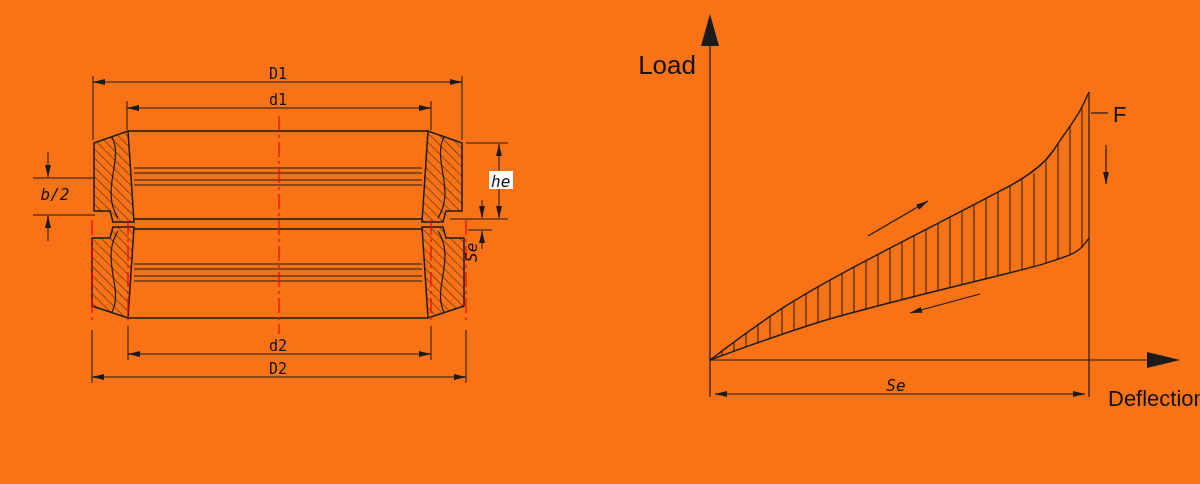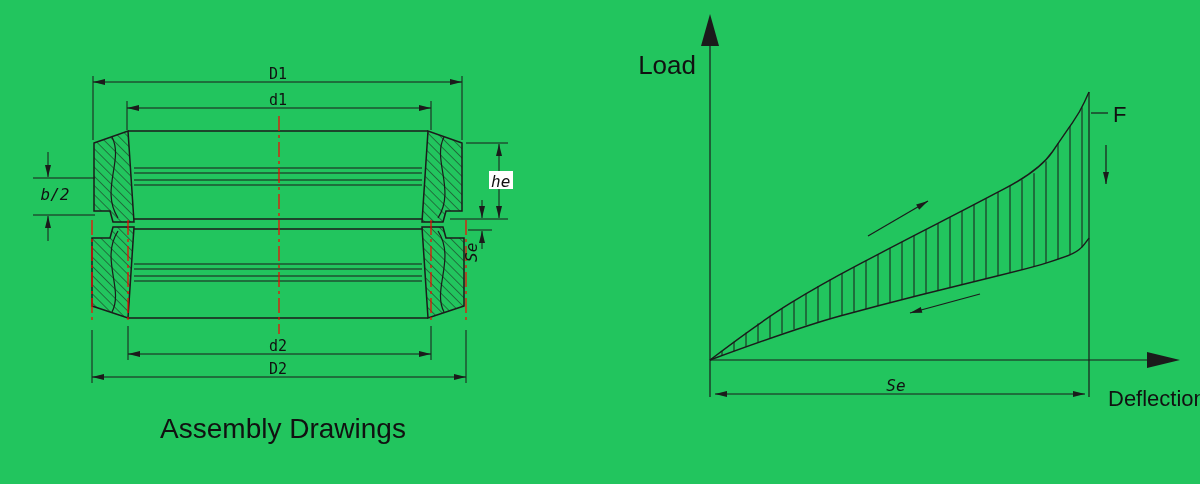--- a/index.html
+++ b/index.html
@@ -1,16 +1,16 @@
 <!DOCTYPE html>
 <html><head>
 <meta charset="utf-8">
 <style>
   html,body{margin:0;padding:0;background:#ffffff;}
-  .canvas{position:relative;width:1200px;height:484px;background:#22c55e;overflow:hidden;
+  .canvas{position:relative;width:1200px;height:484px;background:#f97316;overflow:hidden;
           font-family:"Liberation Sans",sans-serif;}
   svg{position:absolute;left:0;top:0;}
   .body-line{stroke:#1b1b1b;stroke-width:1.7;fill:none;}
   .thin-line{stroke:#1b1b1b;stroke-width:1.2;fill:none;}
   .dim line{stroke:#1b1b1b;stroke-width:1;}
   .sect{stroke:#1b1b1b;stroke-width:1.5;fill:url(#hatchP);}
   .scurve{stroke:#1b1b1b;stroke-width:1.2;fill:none;}
   .red{stroke:#ff0000;stroke-width:1.2;fill:none;stroke-dasharray:15 4 3 4;}
   .cad{font-family:"DejaVu Sans Mono",monospace;font-size:15px;fill:#111;}
   .cadI{font-family:"DejaVu Sans Mono",monospace;font-size:16px;font-style:italic;fill:#111;}
@@ -188,15 +188,14 @@
       <line x1="715" y1="394" x2="1085" y2="394" marker-start="url(#arrS)" marker-end="url(#arrE)"></line>
       <text class="cadI" x="896" y="391" text-anchor="middle">Se</text>
     </g>
 
     <text class="axis-label" x="696" y="74" text-anchor="end">Load</text>
     <text class="axis-label-sm" x="1108" y="406" text-anchor="start">Deflection</text>
     <text class="f-label" x="1113" y="122" text-anchor="start">F</text>
   </g>
 </svg>
 
-<div class="caption" id="cap-assembly">Assembly Drawings</div>
 
 </div>
 
 </body></html>

